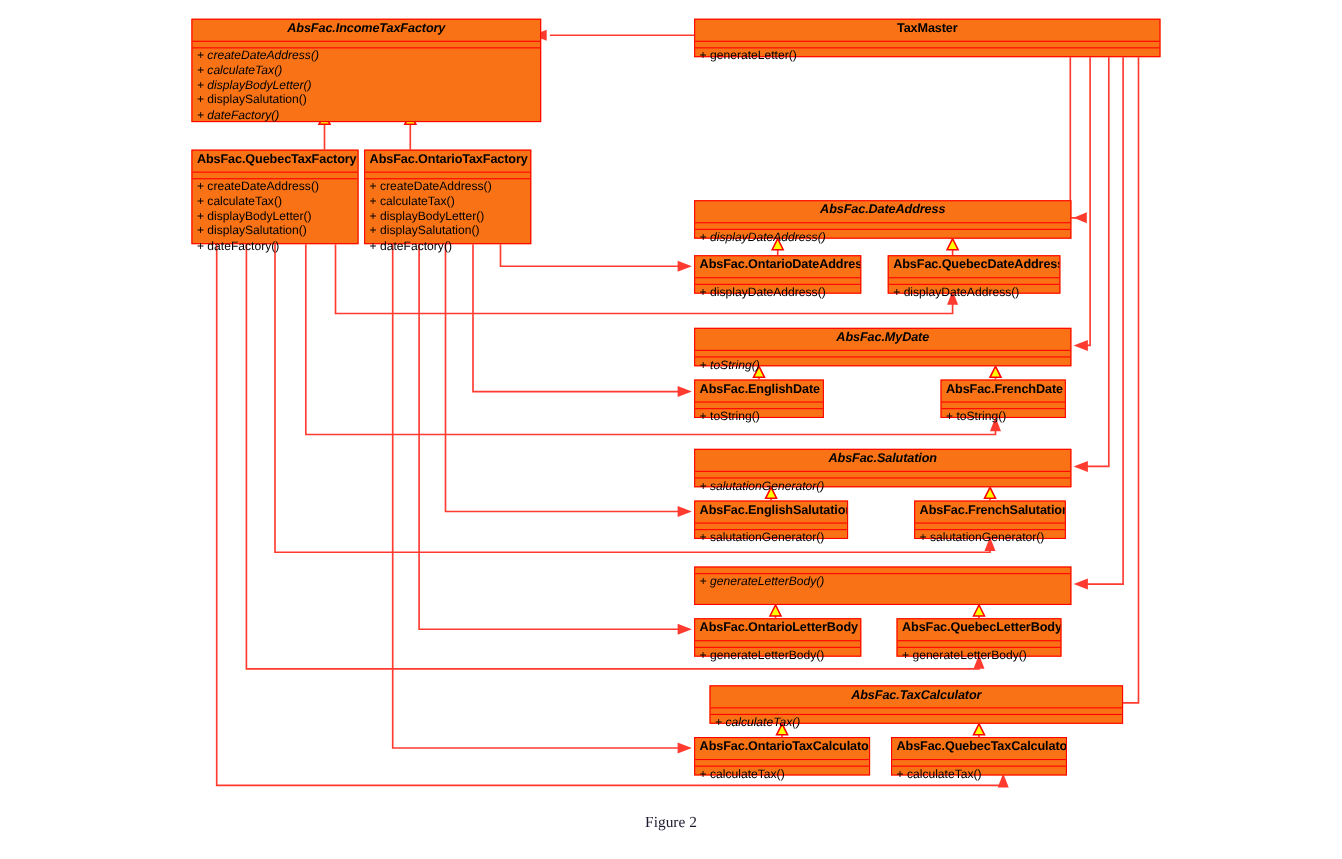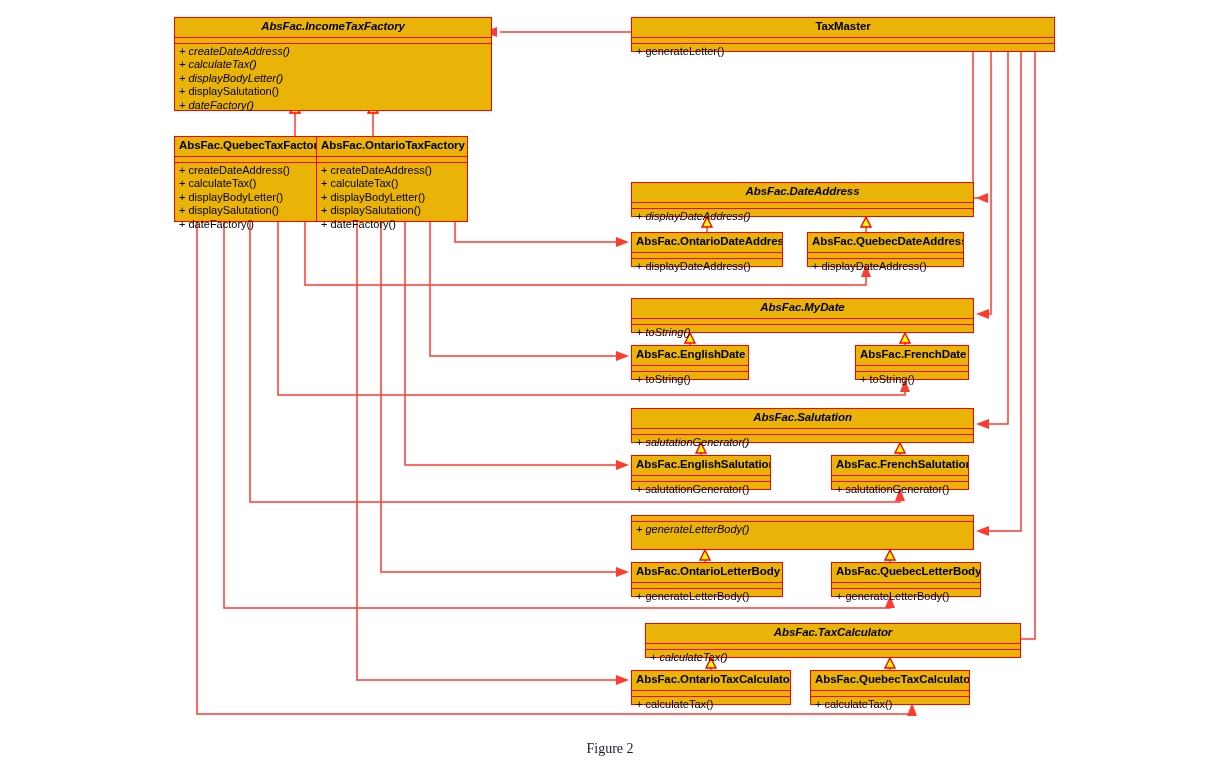--- a/index.html
+++ b/index.html
@@ -3,21 +3,21 @@
 <meta charset="utf-8">
 <style>
   html,body{margin:0;padding:0;background:#ffffff;}
   body{width:1220px;height:781px;position:relative;overflow:hidden;
        font-family:"Liberation Sans","DejaVu Sans",sans-serif;}
 
   #diagram{position:absolute;left:0;top:0;width:1220px;height:781px;}
 
   
   .uml-class{position:absolute;box-sizing:border-box;
-             border:1.6px solid #ff0000;background:#eab308;}
+             border:1.6px solid #ff0000;background:#f97316;}
   .uml-title{box-sizing:border-box;border-bottom:1.6px solid #ff0000;
              text-align:center;font-weight:bold;font-size:11.5px;
              color:#000000;line-height:1;padding:3px 4px 4px 4px;
              letter-spacing:-0.1px;white-space:nowrap;overflow:hidden;}
   .uml-attrs{box-sizing:border-box;border-bottom:1.6px solid #ff0000;
              height:6px;}
   .uml-ops{box-sizing:border-box;padding:1px 0 2px 0;}
   .uml-op{font-size:11px;color:#000000;line-height:13.5px;
           padding-left:4px;white-space:nowrap;overflow:hidden;}
   .ital{font-style:italic;}
@@ -187,21 +187,21 @@
         <div class="uml-title">AbsFac.QuebecTaxFactory</div>
         <div class="uml-attrs"></div>
         <div class="uml-ops">
           <div class="uml-op">+ createDateAddress()</div>
           <div class="uml-op">+ calculateTax()</div>
           <div class="uml-op">+ displayBodyLetter()</div>
           <div class="uml-op">+ displaySalutation()</div>
           <div class="uml-op">+ dateFactory()</div>
         </div>
       </div>
-      <div class="uml-class" style="left: 316px; top: 136px; width: 152px; height: 86px;">
+      <div class="uml-class" style="left: 331px; top: 136px; width: 152px; height: 86px;">
         <div class="uml-title">AbsFac.OntarioTaxFactory</div>
         <div class="uml-attrs"></div>
         <div class="uml-ops">
           <div class="uml-op">+ createDateAddress()</div>
           <div class="uml-op">+ calculateTax()</div>
           <div class="uml-op">+ displayBodyLetter()</div>
           <div class="uml-op">+ displaySalutation()</div>
           <div class="uml-op">+ dateFactory()</div>
         </div>
       </div>
@@ -274,21 +274,21 @@
           <div class="uml-op ital">+ generateLetterBody()</div>
         </div>
       </div>
       <div class="uml-class" style="left: 631px; top: 562px; width: 152px; height: 35px;">
         <div class="uml-title">AbsFac.OntarioLetterBody</div>
         <div class="uml-attrs"></div>
         <div class="uml-ops">
           <div class="uml-op">+ generateLetterBody()</div>
         </div>
       </div>
-      <div class="uml-class" style="left: 815px; top: 562px; width: 150px; height: 35px; margin-left: 16px;">
+      <div class="uml-class" style="left: 815px; top: 562px; width: 150px; height: 35px;">
         <div class="uml-title">AbsFac.QuebecLetterBody</div>
         <div class="uml-attrs"></div>
         <div class="uml-ops">
           <div class="uml-op">+ generateLetterBody()</div>
         </div>
       </div>
       <div class="uml-class" style="left: 631px; top: 623px; width: 376px; height: 35px; margin-left: 14px;">
         <div class="uml-title ital">AbsFac.TaxCalculator</div>
         <div class="uml-attrs"></div>
         <div class="uml-ops">

